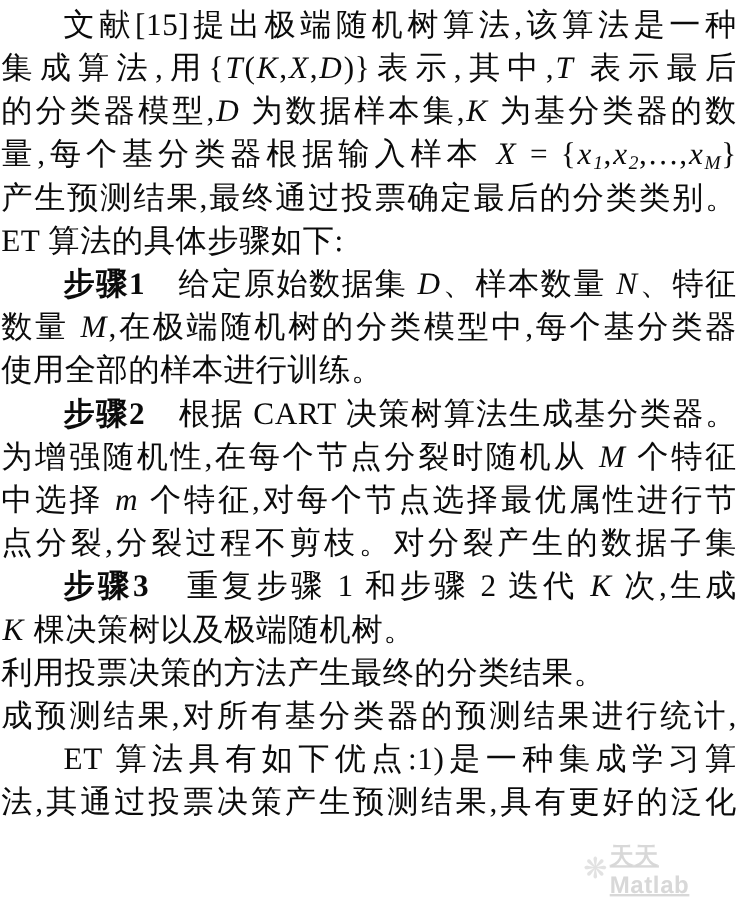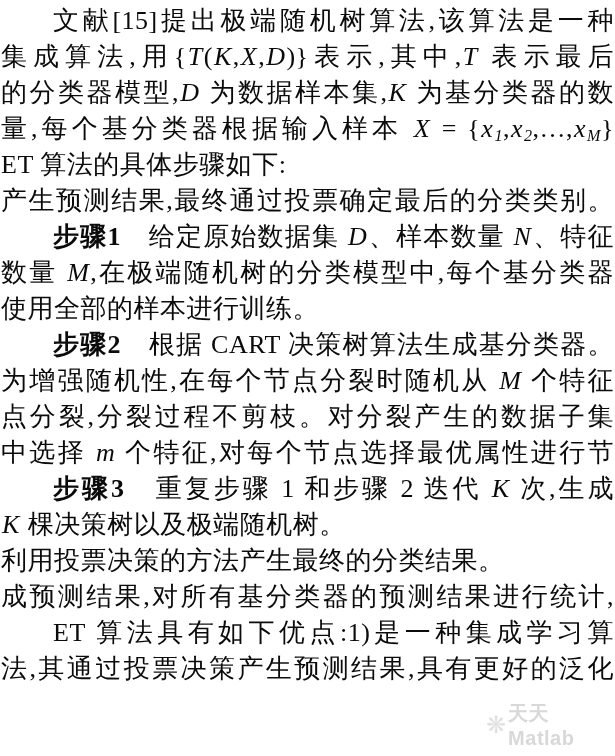--- a/index.html
+++ b/index.html
@@ -66,39 +66,40 @@
   }
   .wm-icon {
     font-size: 24px;
     line-height: 1;
     color: rgba(224, 224, 224, 0.95);
   }
   .wm-text {
     font-size: 20px;
     font-weight: bold;
     letter-spacing: 0.5px;
+    text-decoration: underline;
   }
 </style>
 </head>
 <body>
 
 <div class="page">
   <div class="text-line j indent"><span class="seg-n">文献[15]提出极端随机树算法,该算法是一种</span></div>
   <div class="text-line j"><span class="seg-n">集成算法,用{</span><span class="seg-i">T</span><span class="seg-n">(</span><span class="seg-i">K</span><span class="seg-n">,</span><span class="seg-i">X</span><span class="seg-n">,</span><span class="seg-i">D</span><span class="seg-n">)}表示,其中,</span><span class="seg-i">T</span><span class="seg-n"> 表示最后</span></div>
   <div class="text-line j"><span class="seg-n">的分类器模型,</span><span class="seg-i">D</span><span class="seg-n"> 为数据样本集,</span><span class="seg-i">K</span><span class="seg-n"> 为基分类器的数</span></div>
   <div class="text-line j"><span class="seg-n">量,每个基分类器根据输入样本 </span><span class="seg-i">X</span><span class="seg-n"> = {</span><span class="seg-i">x</span><sub class="seg-sub">1</sub><span class="seg-n">,</span><span class="seg-i">x</span><sub class="seg-sub">2</sub><span class="seg-n">,…,</span><span class="seg-i">x</span><sub class="seg-sub">M</sub><span class="seg-n">}</span></div>
+  <div class="text-line j"><span class="seg-n">产生预测结果,最终通过投票确定最后的分类类别。</span></div>
   <div class="text-line"><span class="seg-n">ET 算法的具体步骤如下:</span></div>
-  <div class="text-line j"><span class="seg-n">产生预测结果,最终通过投票确定最后的分类类别。</span></div>
   <div class="text-line j indent"><span class="seg-b">步骤1</span><span class="seg-n">　给定原始数据集 </span><span class="seg-i">D</span><span class="seg-n">、样本数量 </span><span class="seg-i">N</span><span class="seg-n">、特征</span></div>
   <div class="text-line j"><span class="seg-n">数量 </span><span class="seg-i">M</span><span class="seg-n">,在极端随机树的分类模型中,每个基分类器</span></div>
   <div class="text-line"><span class="seg-n">使用全部的样本进行训练。</span></div>
   <div class="text-line j indent"><span class="seg-b">步骤2</span><span class="seg-n">　根据 CART 决策树算法生成基分类器。</span></div>
   <div class="text-line j"><span class="seg-n">为增强随机性,在每个节点分裂时随机从 </span><span class="seg-i">M</span><span class="seg-n"> 个特征</span></div>
+  <div class="text-line j"><span class="seg-n">中选择 </span><span class="seg-i">m</span><span class="seg-n"> 个特征,对每个节点选择最优属性进行节</span></div>
   <div class="text-line j"><span class="seg-n">点分裂,分裂过程不剪枝。对分裂产生的数据子集</span></div>
-  <div class="text-line j"><span class="seg-n">中选择 </span><span class="seg-i">m</span><span class="seg-n"> 个特征,对每个节点选择最优属性进行节</span></div>
   <div class="text-line j indent"><span class="seg-b">步骤3</span><span class="seg-n">　重复步骤 1 和步骤 2 迭代 </span><span class="seg-i">K</span><span class="seg-n"> 次,生成</span></div>
   <div class="text-line"><span class="seg-i">K</span><span class="seg-n"> 棵决策树以及极端随机树。</span></div>
   <div class="text-line"><span class="seg-n">利用投票决策的方法产生最终的分类结果。</span></div>
   <div class="text-line j"><span class="seg-n">成预测结果,对所有基分类器的预测结果进行统计,</span></div>
   <div class="text-line j indent"><span class="seg-n">ET 算法具有如下优点:1)是一种集成学习算</span></div>
   <div class="text-line j"><span class="seg-n">法,其通过投票决策产生预测结果,具有更好的泛化</span></div>
 
   <div class="watermark">
     <span class="wm-icon">❋</span>
     <span class="wm-text">天天Matlab</span>

